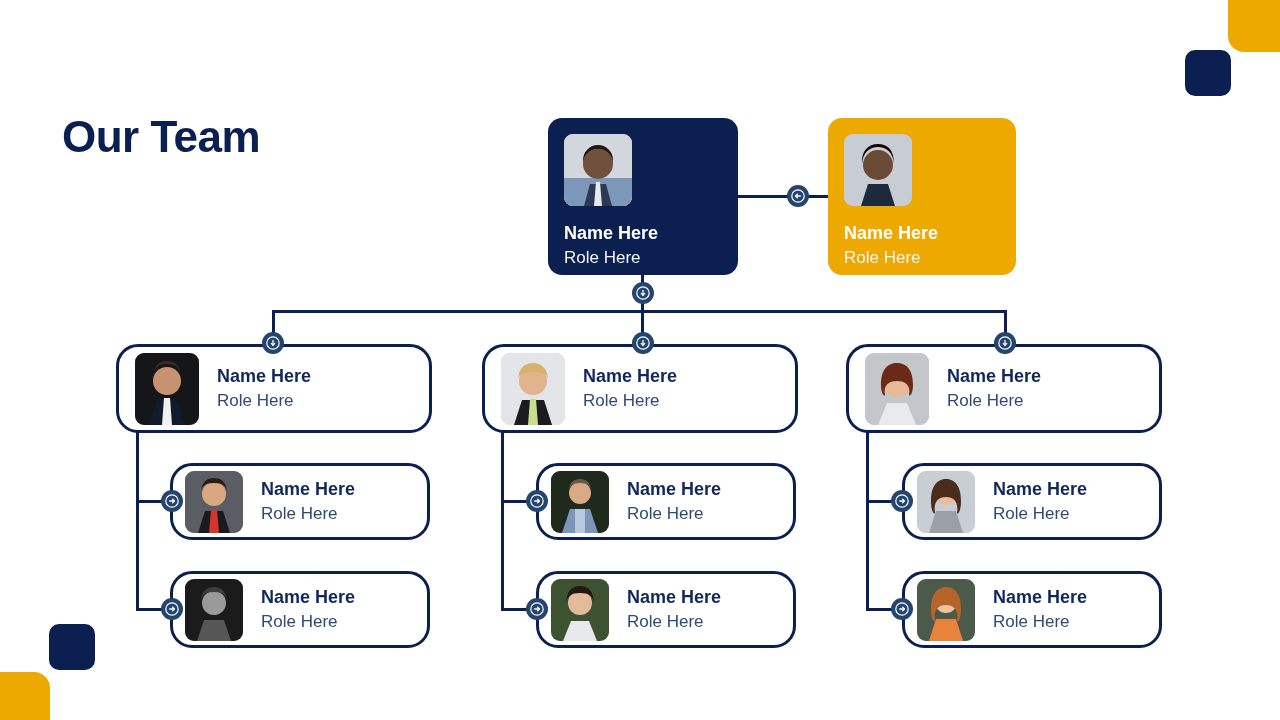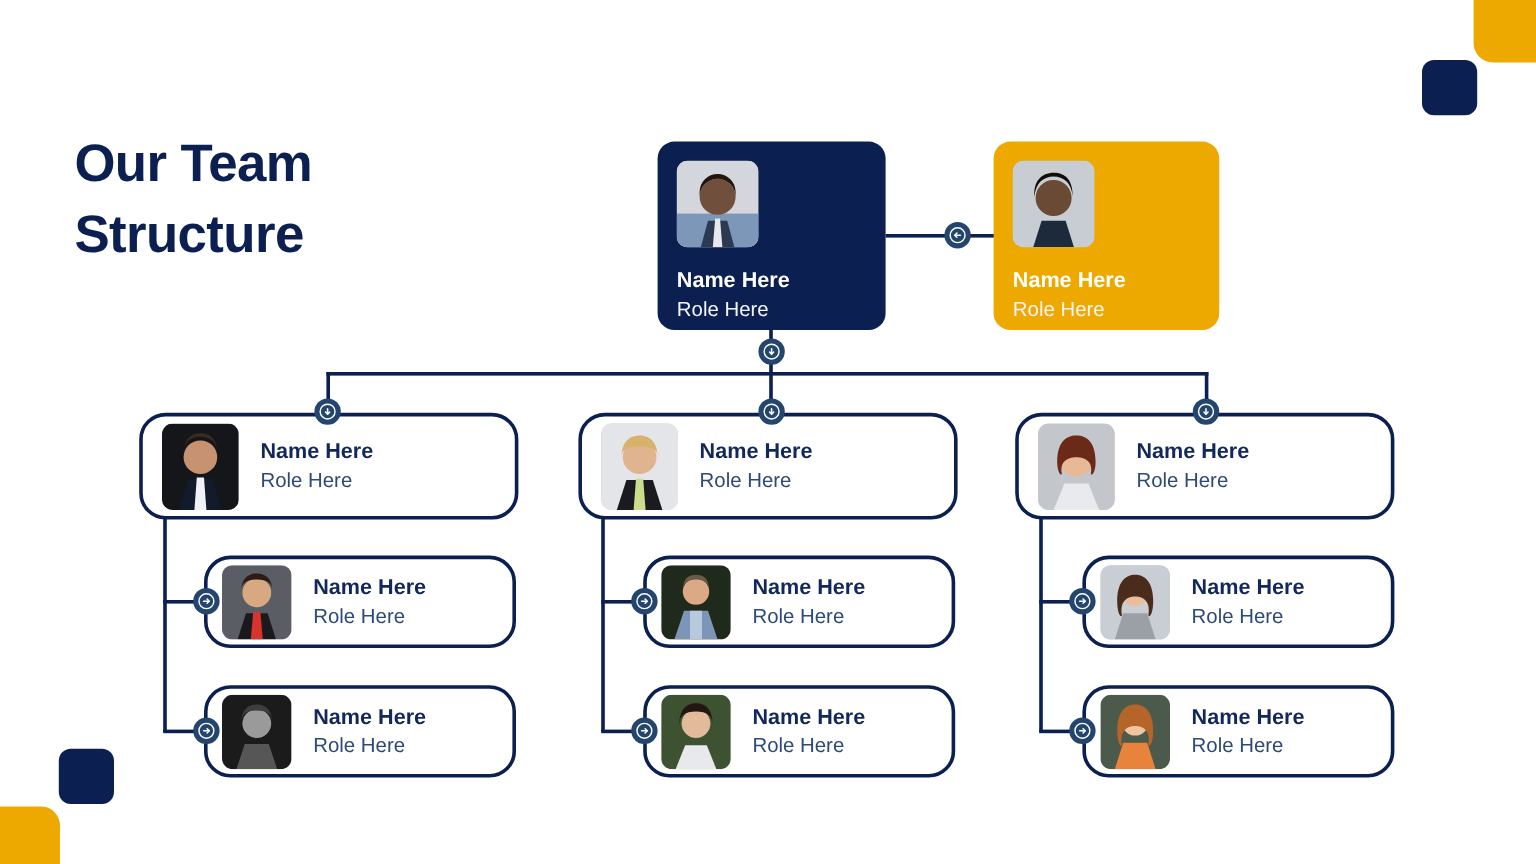--- a/index.html
+++ b/index.html
@@ -157,21 +157,20 @@
 
 <div id="slide">
 
   <div class="deco-amber-tr"></div>
   <div class="deco-navy-tr"></div>
   <div class="deco-amber-bl"></div>
   <div class="deco-navy-bl"></div>
 
   <div class="title">
     <div>Our Team</div>
-    <div>Structure</div>
   </div>
 
   <div class="line-h" style="left:738px; top:195px; width:92px;"></div>
 
   <div class="line-v" style="left:641px; top:273px; height:38px;"></div>
 
   <div class="line-h" style="left:272px; top:310px; width:735px;"></div>
 
   <div class="line-v" style="left:272px; top:310px; height:34px;"></div>
   <div class="line-v" style="left:641px; top:310px; height:34px;"></div>

